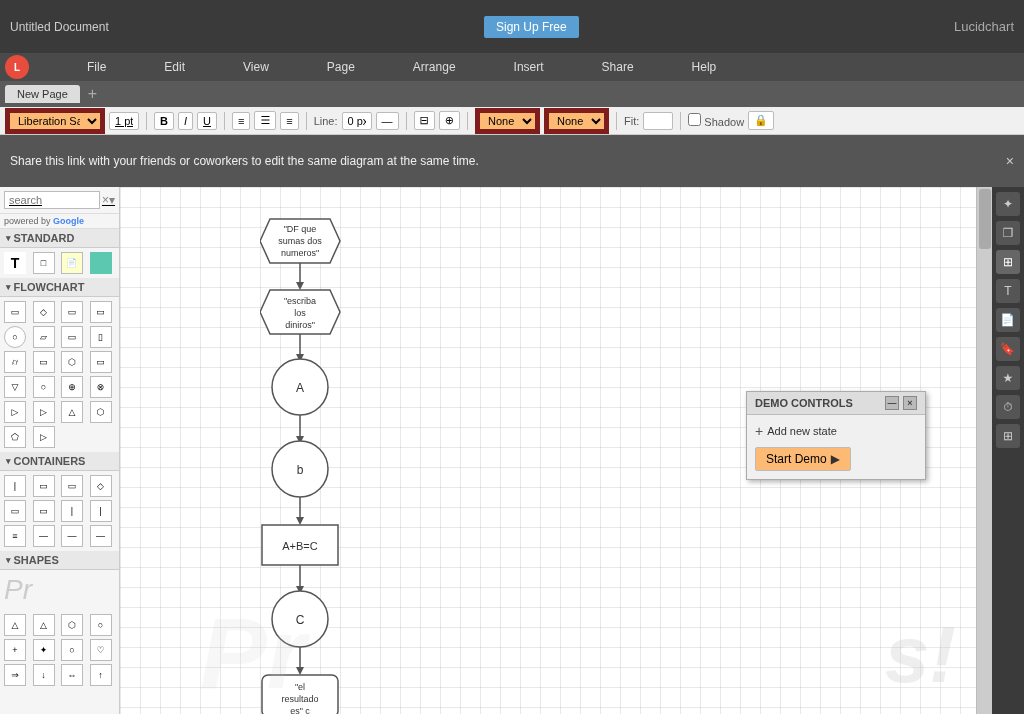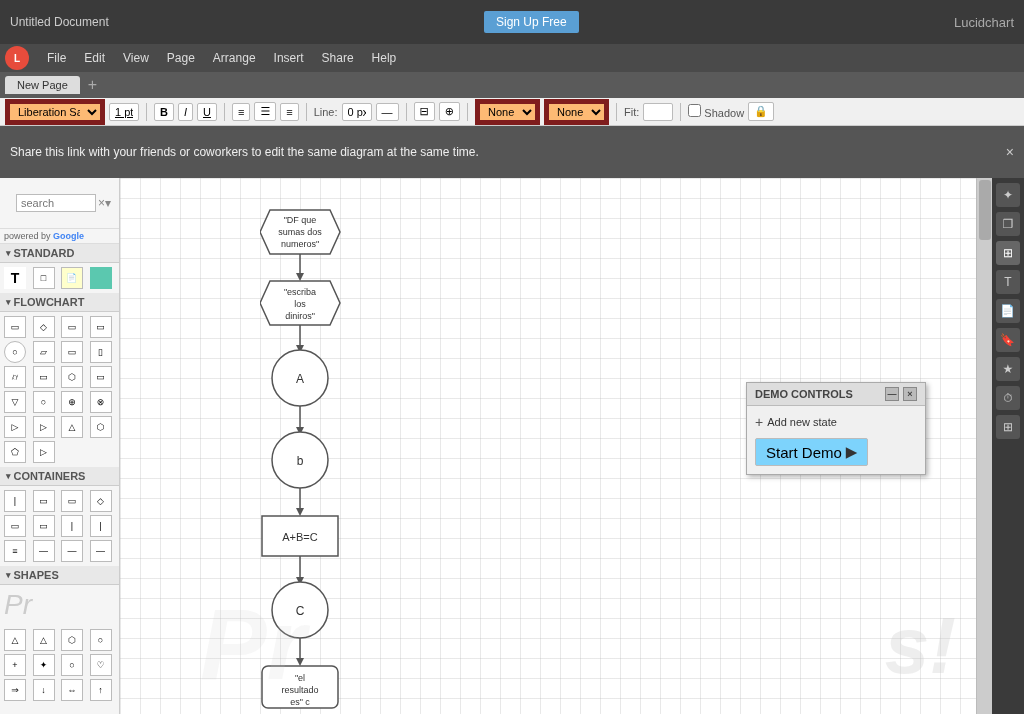--- a/index.html
+++ b/index.html
@@ -2,21 +2,21 @@
 <html><head>
   <meta charset="utf-8">
   <style>
     * { box-sizing: border-box; margin: 0; padding: 0; }
     body { font-family: Arial, sans-serif; font-size: 12px; background: #888; overflow: hidden; width: 1024px; height: 714px; }
 
     
     #titlebar {
       background: #3a3a3a;
       color: #ccc;
-      height: 44px;
+      height: 53px;
       display: flex;
       align-items: center;
       justify-content: space-between;
       padding: 0 10px;
     }
     #titlebar .sign-up-btn {
       background: #5a9fd4;
       color: white;
       border: none;
       padding: 4px 12px;
@@ -42,20 +42,21 @@
       margin-right: 8px;
       display: flex; align-items: center; justify-content: center;
       color: white; font-size: 10px; font-weight: bold;
     }
     .menu-item {
       color: #ddd;
       padding: 3px 8px;
       cursor: pointer;
       font-size: 12px;
       border-radius: 2px;
+      margin-left: 40px;
     }
 
     
     #tabbar {
       background: #5a5a5a;
       height: 26px;
       display: flex;
       align-items: center;
       padding: 0 5px;
     }
@@ -143,22 +144,23 @@
     #sidebar {
       width: 120px;
       background: #f5f5f5;
       border-right: 1px solid #ccc;
       overflow-y: auto;
       flex-shrink: 0;
     }
     .sidebar-search {
       display: flex;
       align-items: center;
-      padding: 16px;
+      padding: 4px;
       border-bottom: 1px solid #ddd;
+      text-decoration: underline;
     }
     .sidebar-search input {
       flex: 1;
       border: 1px solid #bbb;
       padding: 2px 4px;
       font-size: 11px;
       width: 80px;
     }
     .google-powered {
       font-size: 9px;
@@ -288,24 +290,24 @@
       color: #444;
     }
     .demo-body { padding: 8px; }
     .add-state-btn {
       display: flex; align-items: center; gap: 4px;
       font-size: 11px; color: #333; cursor: pointer;
       margin-bottom: 8px;
     }
     .add-state-btn .plus { font-size: 14px; color: #555; }
     .start-demo-btn {
-      background: #7dd3fc;
+      background: #fdba74;
       border: 1px solid #bbb;
       padding: 4px 10px;
-      font-size: 15px;
+      font-size: 12px;
       cursor: pointer;
       border-radius: 2px;
       display: flex; align-items: center; gap: 4px;
     }
     .start-demo-btn .arrow { color: #333; }
 
     
     .watermark {
       position: absolute;
       font-size: 80px;

